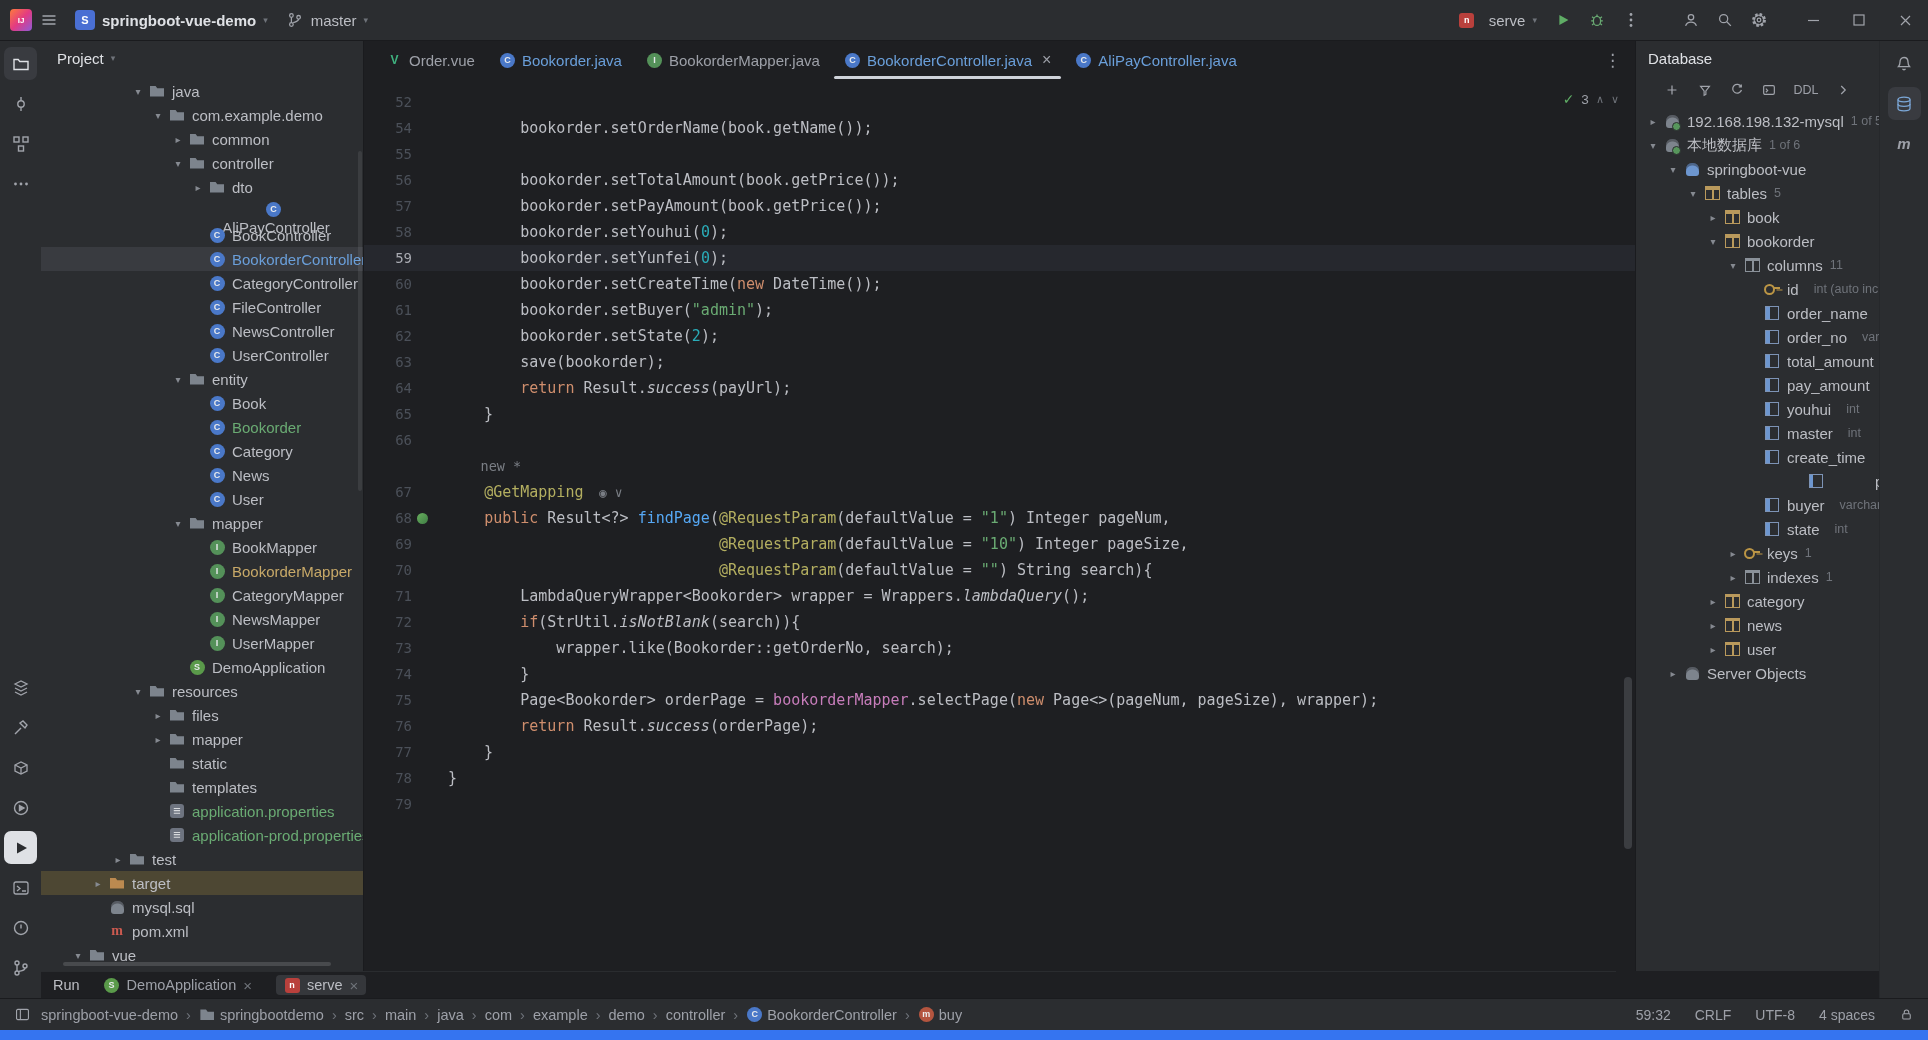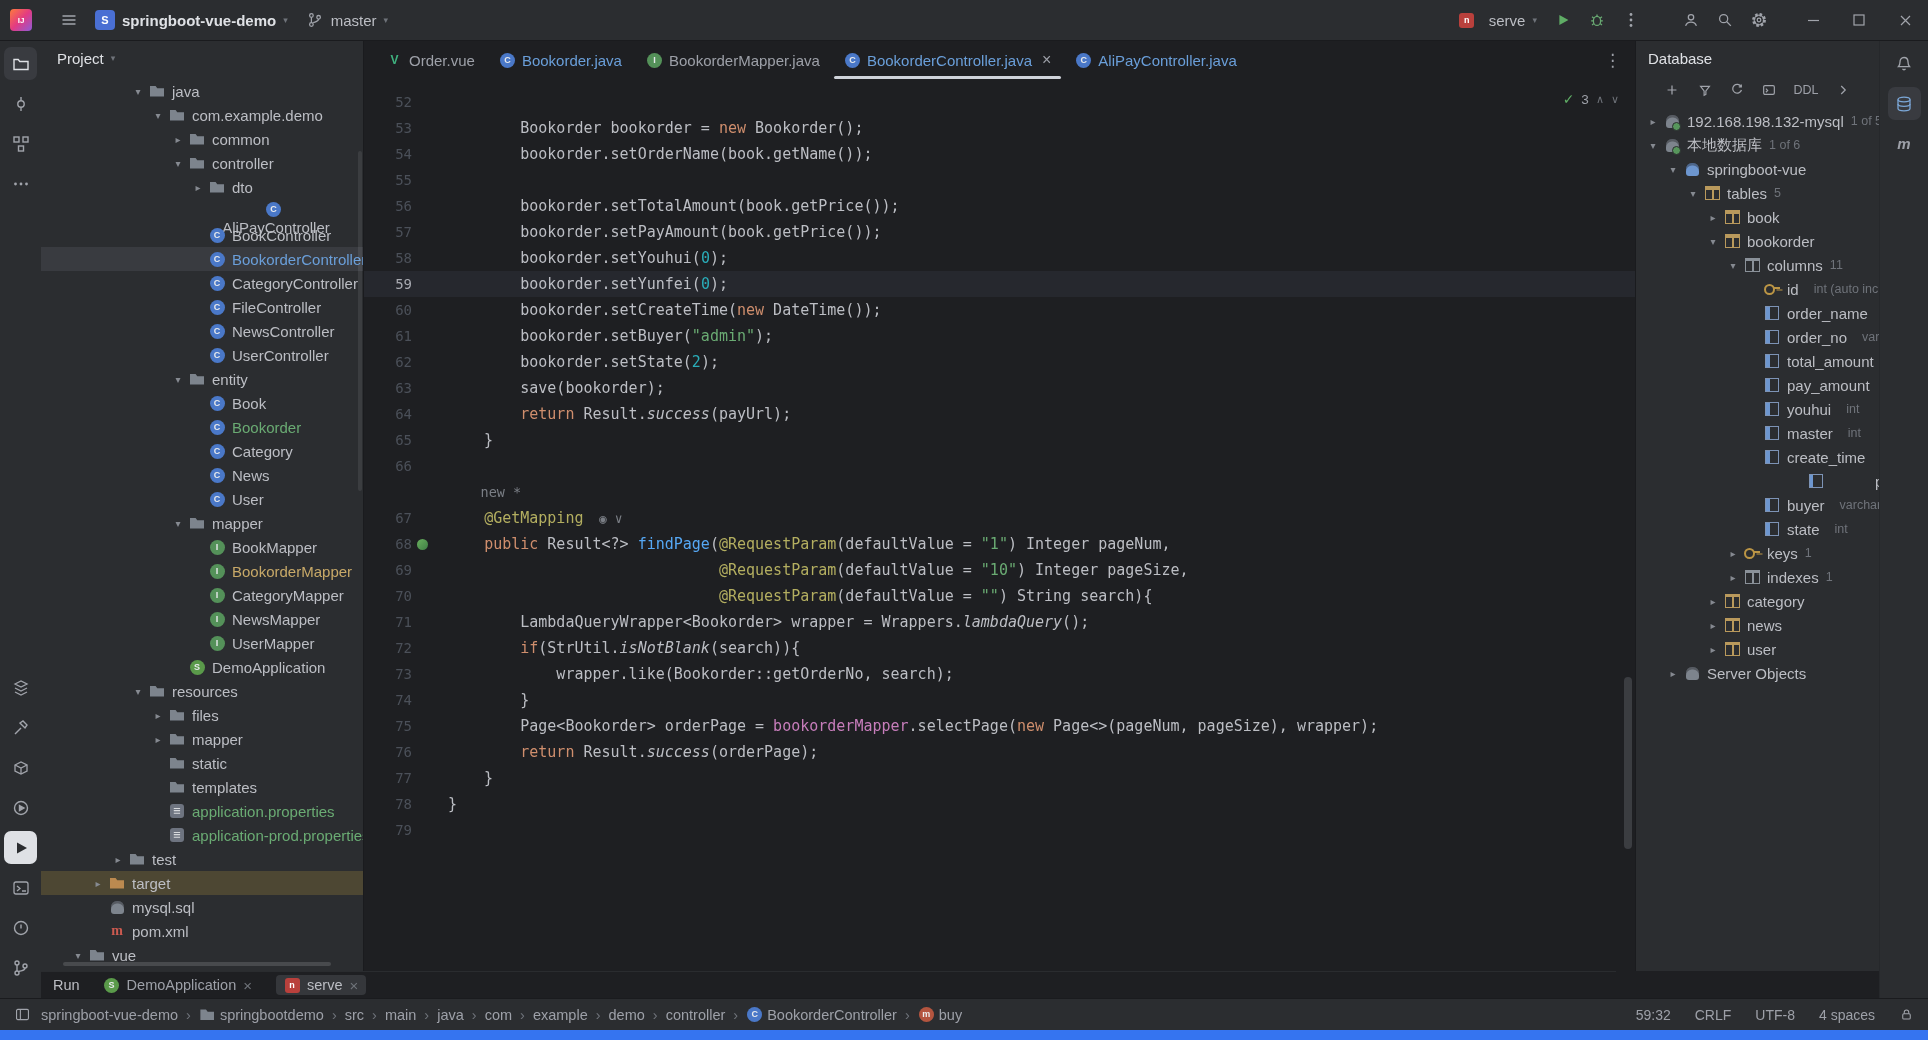--- a/index.html
+++ b/index.html
@@ -10,21 +10,21 @@
   }
   *{box-sizing:border-box;margin:0;padding:0}
   html,body{width:1928px;height:1040px;overflow:hidden;background:var(--bg);
     font-family:"Liberation Sans","DejaVu Sans",sans-serif;color:var(--text)}
   svg{display:block}
 
   
   .topbar{position:absolute;left:0;top:0;width:1928px;height:41px;background:var(--panel);
     display:flex;align-items:center;justify-content:space-between;padding:0 0 0 10px;border-bottom:1px solid #1a1b1e}
   .tb-left,.tb-right{display:flex;align-items:center;height:100%}
-  .app-logo{width:22px;height:22px;border-radius:4px;margin-right:20px;
+  .app-logo{width:22px;height:22px;border-radius:4px;margin-right:0;
     background:linear-gradient(135deg,#fe7a3d 0%,#e33b82 50%,#8f5bd8 100%);
     display:flex;align-items:center;justify-content:center}
   .app-logo span{font-size:8px;font-weight:bold;color:#fff}
   .icon-btn{background:none;border:none;width:34px;height:30px;display:flex;align-items:center;
     justify-content:center;border-radius:6px;cursor:pointer}
   .chip{display:flex;align-items:center;gap:7px;height:30px;padding:0 9px;border-radius:6px}
   .proj-avatar{width:20px;height:20px;border-radius:4px;background:#4a6fd3;color:#fff;
     font-size:11px;font-weight:bold;display:flex;align-items:center;justify-content:center}
   .chip-label{font-size:15px;font-weight:600;color:#dfe1e5}
   .chip-label2{font-size:15px;color:var(--text)}
@@ -629,25 +629,20 @@
     <span class="tab-more">⋮</span>
   </div>
   <div class="code-area">
 
       <div class="cl-row">
         <span class="ln">52</span>
         <span class="gut-ic"></span>
         <span class="code"></span>
       </div>
 
-      <div class="cl-row">
-        <span class="ln">53</span>
-        <span class="gut-ic"></span>
-        <span class="code"><span>        Bookorder bookorder = </span><span class="k">new</span><span> Bookorder();</span></span>
-      </div>
 
       <div class="cl-row">
         <span class="ln">54</span>
         <span class="gut-ic"></span>
         <span class="code"><span>        bookorder.setOrderName(book.getName());</span></span>
       </div>
 
       <div class="cl-row">
         <span class="ln">55</span>
         <span class="gut-ic"></span>

